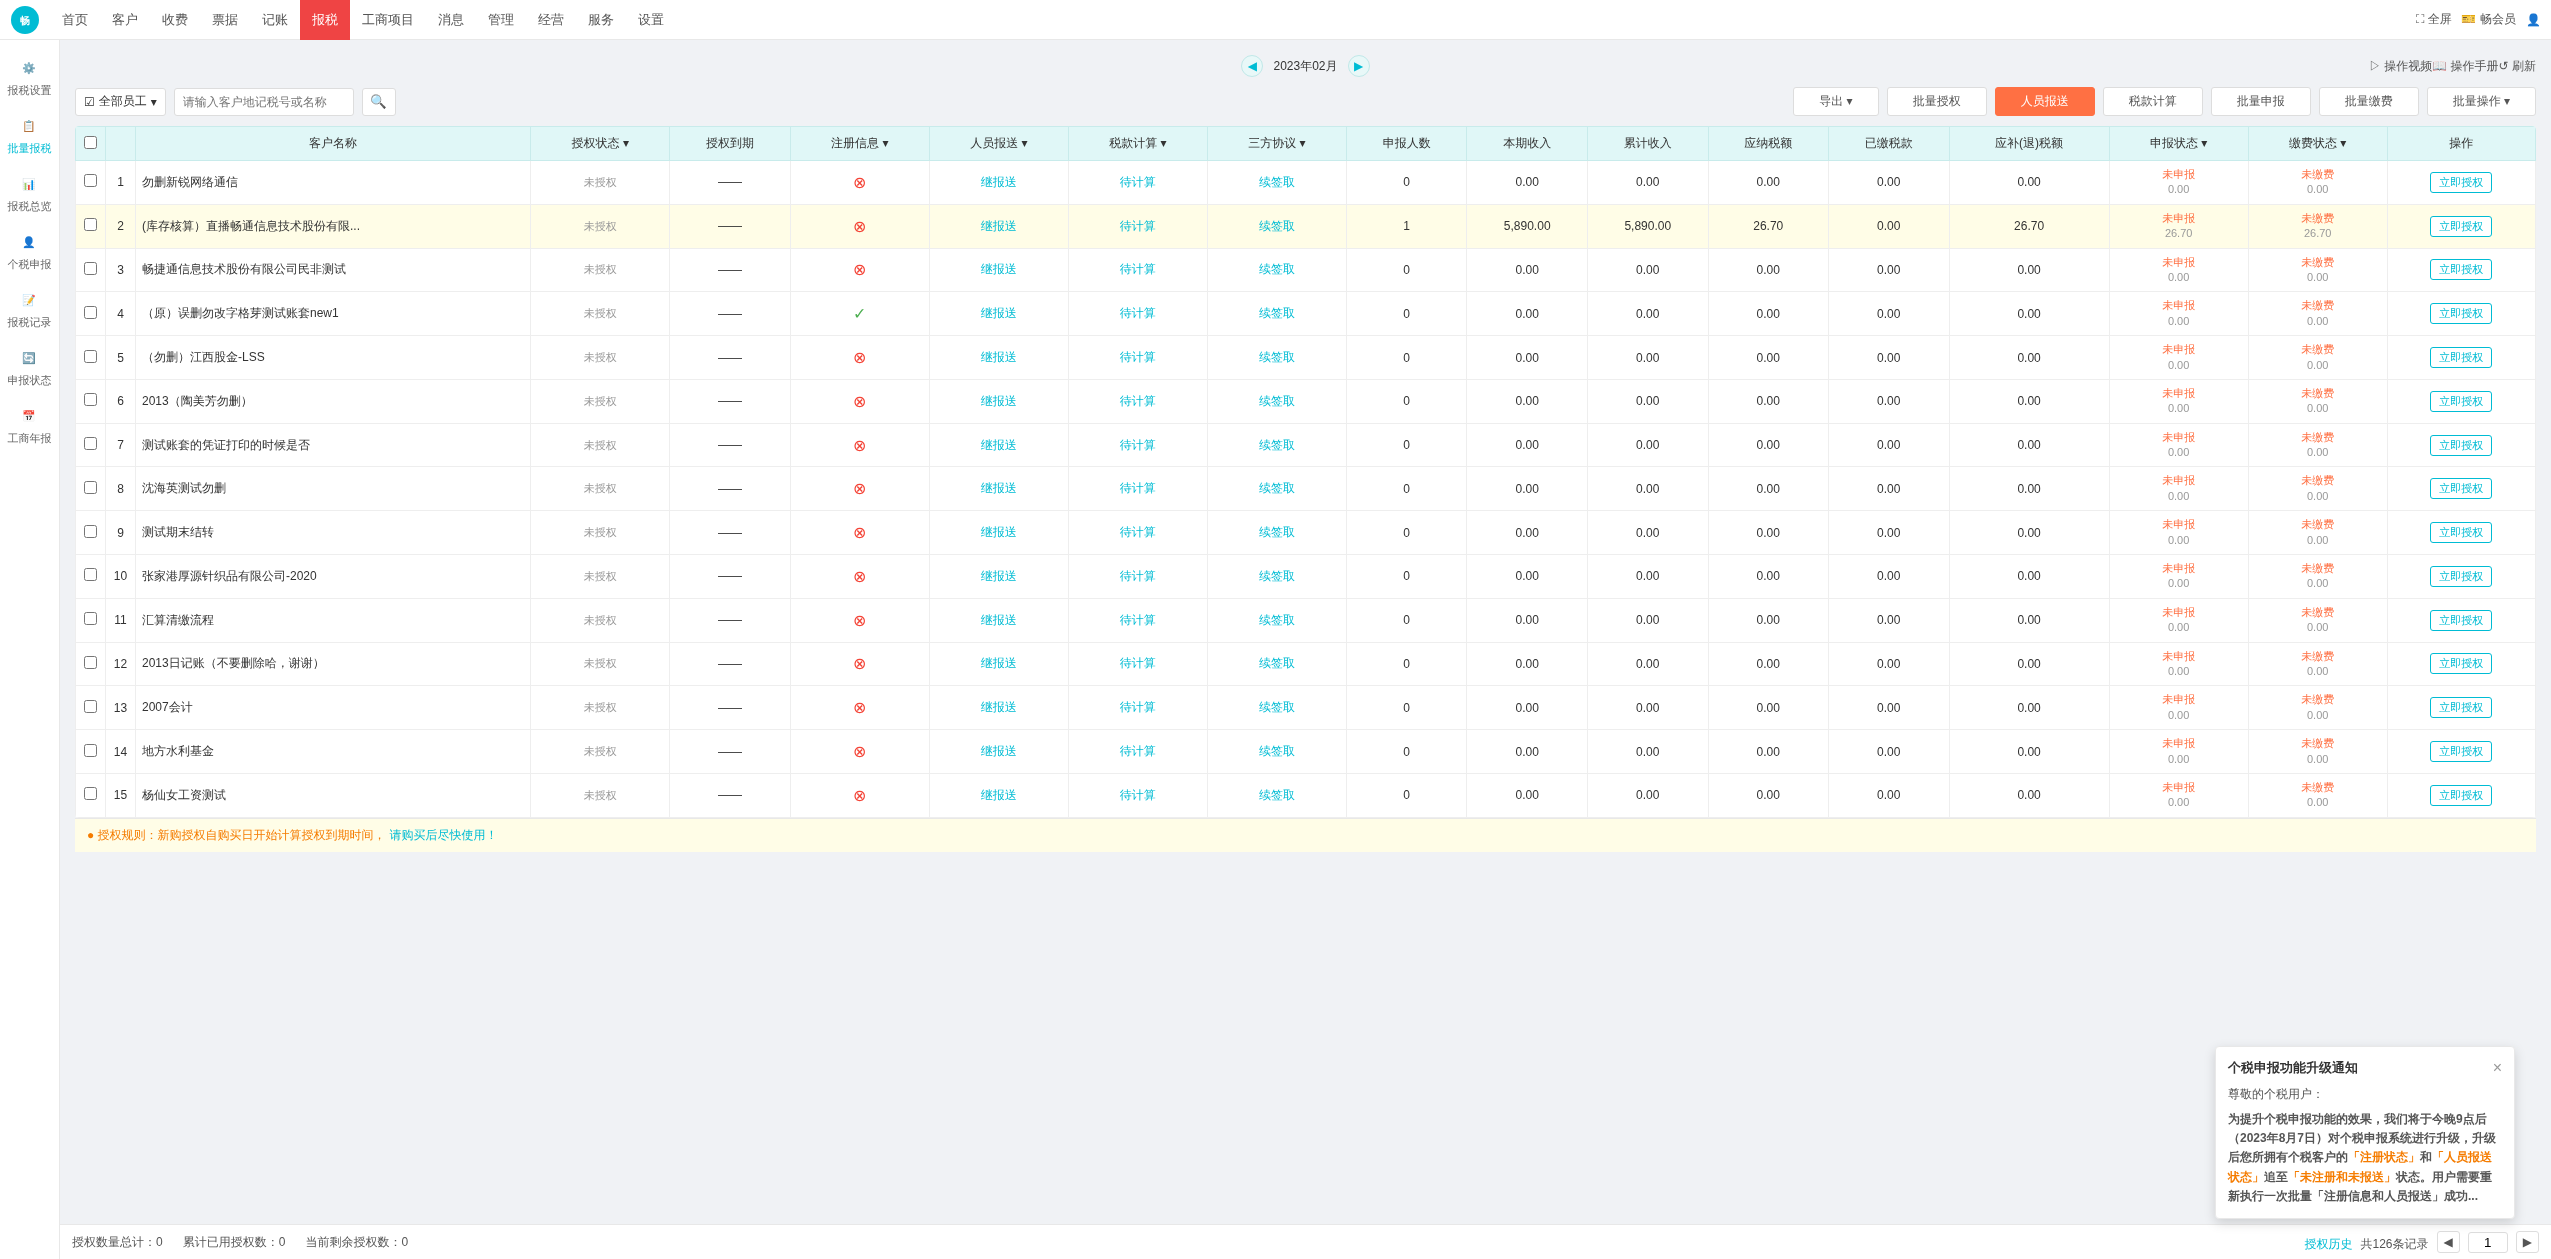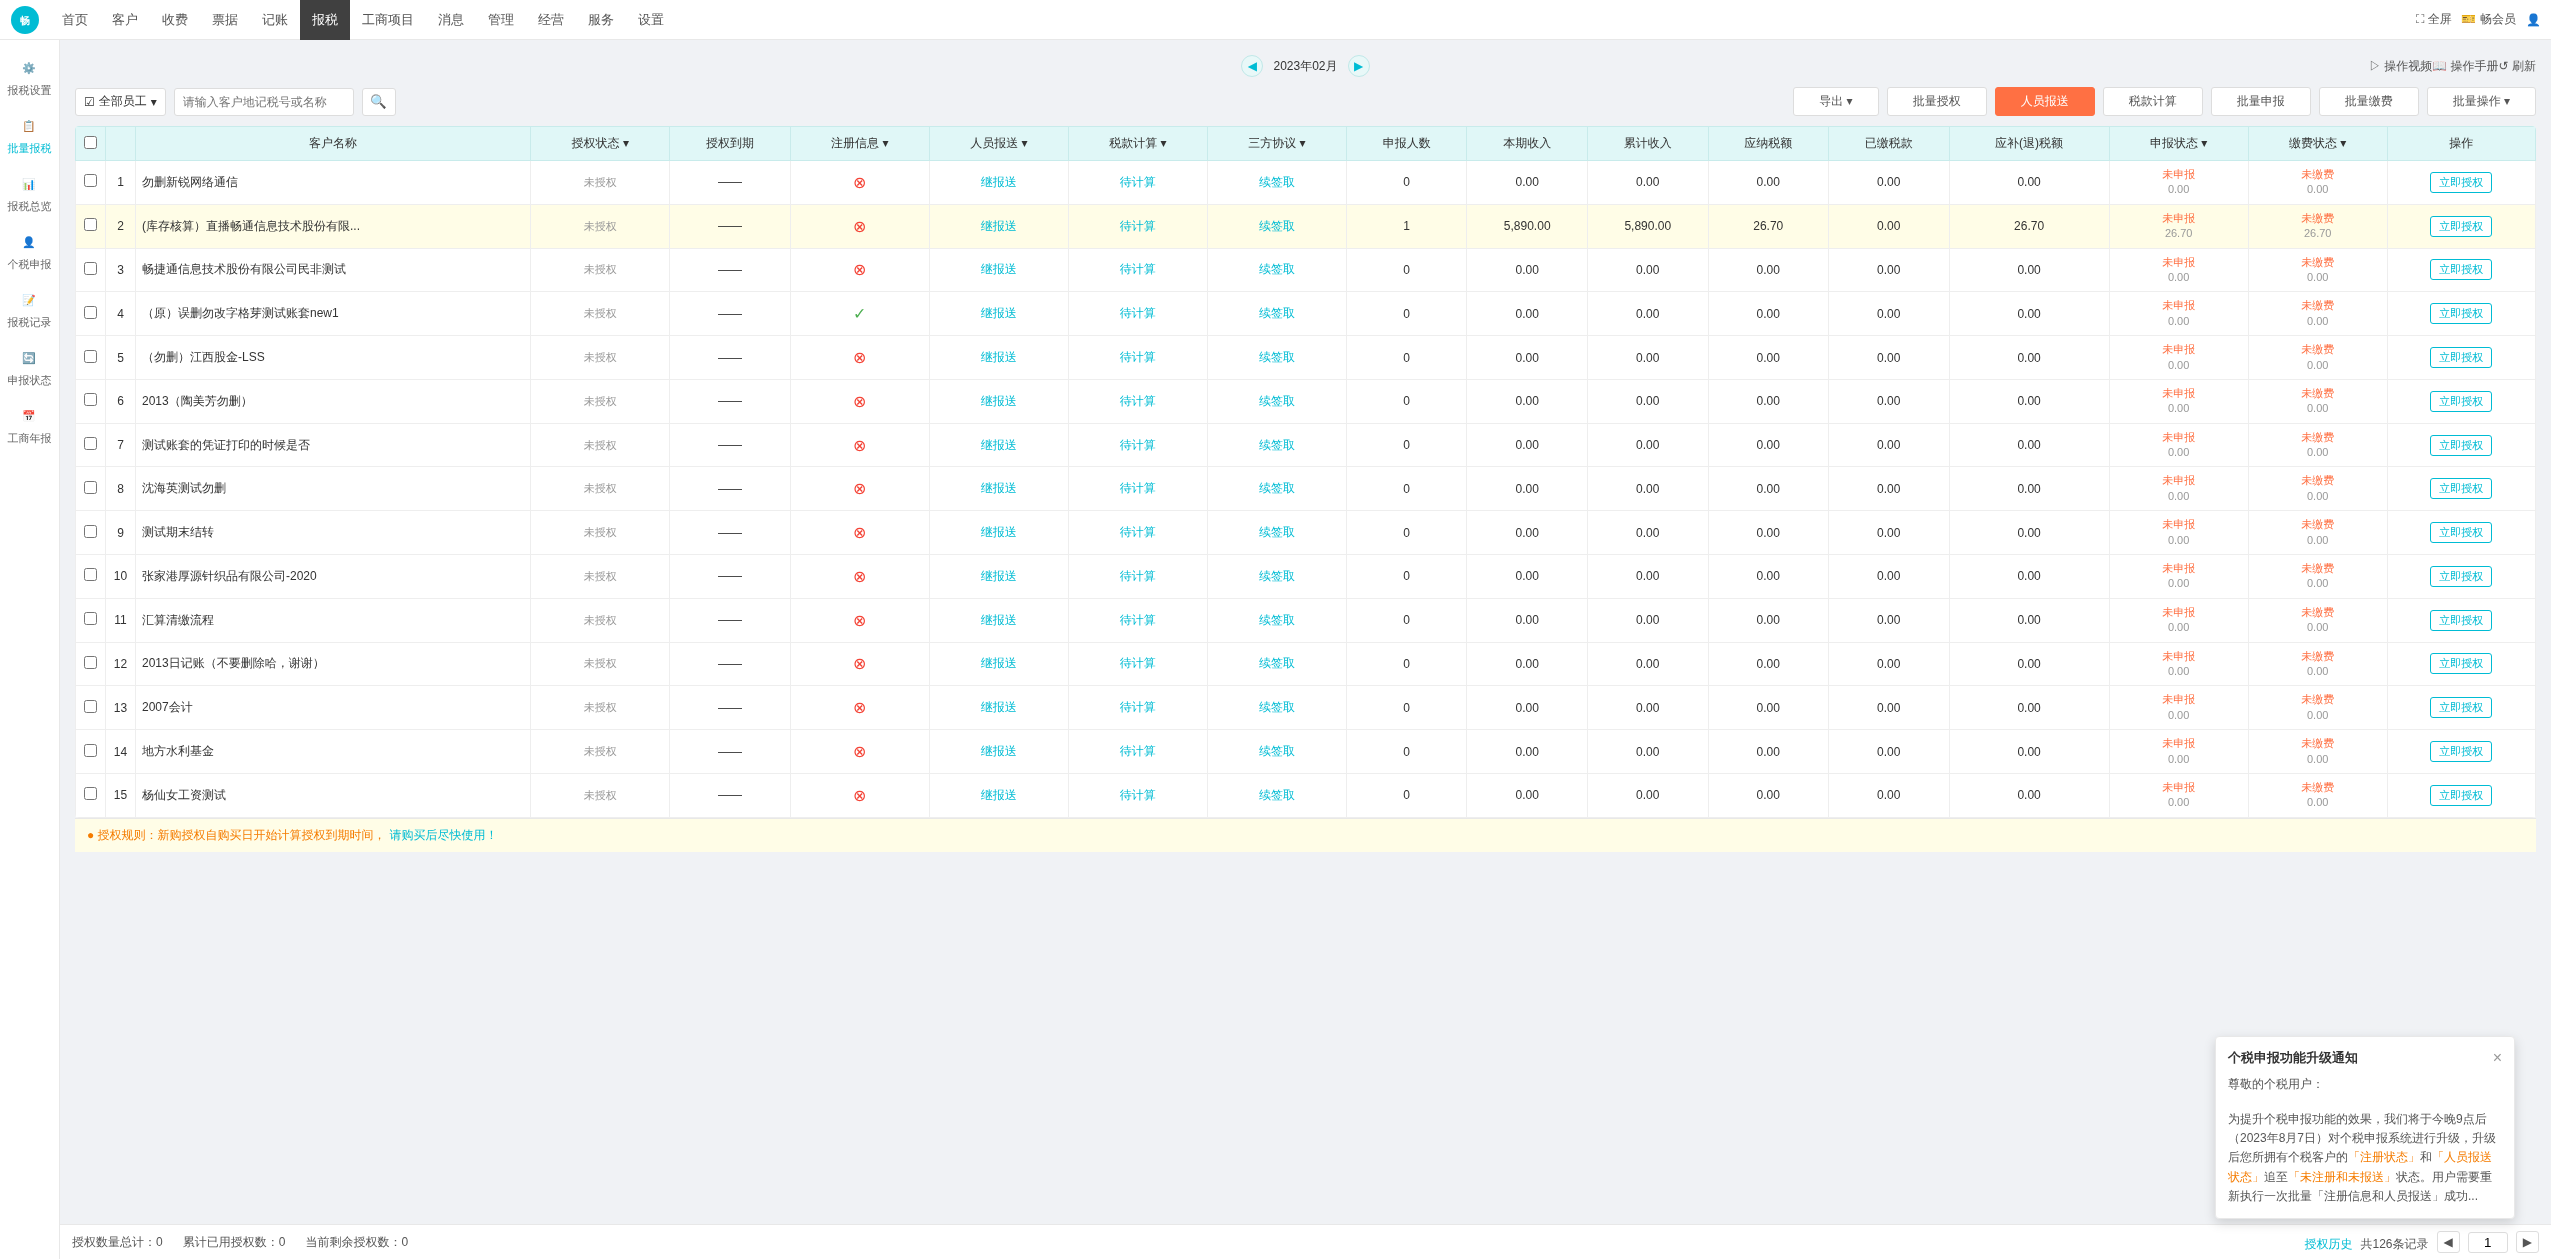--- a/index.html
+++ b/index.html
@@ -8,21 +8,21 @@
     
     .top-nav {
       display: flex; align-items: center; background: #fff; height: 40px;
       border-bottom: 1px solid #e8e8e8; padding: 0 10px; position: fixed; top: 0; left: 0; right: 0; z-index: 100;
     }
     .logo { width: 30px; height: 30px; margin-right: 10px; }
     .logo svg { width: 30px; height: 30px; }
     .nav-item {
       padding: 0 12px; height: 40px; line-height: 40px; cursor: pointer; font-size: 13px; color: #555;
     }
-    .nav-item.active { background: #404040; color: #fff; }
+    .nav-item.active { background: #ef4444; color: #fff; }
     .nav-right { margin-left: auto; display: flex; align-items: center; gap: 10px; font-size: 12px; color: #555; }
     .nav-right span { cursor: pointer; display: flex; align-items: center; gap: 3px; }
 
     
     .sidebar {
       position: fixed; top: 40px; left: 0; width: 60px; bottom: 0;
       background: #fff; border-right: 1px solid #e8e8e8; display: flex; flex-direction: column; align-items: center;
       padding-top: 8px; z-index: 50; overflow-y: auto;
     }
     .sidebar-item {
@@ -759,17 +759,17 @@
   </div>
 </div>
 
 <div class="notification-popup">
   <div class="popup-header">
     <span class="popup-title">个税申报功能升级通知</span>
     <span class="popup-close">×</span>
   </div>
   <div class="popup-content">
     <div>尊敬的个税用户：</div>
-    <div style="margin-top:16px;">
+    <div style="margin-top:6px;font-weight:bold;">
       为提升个税申报功能的效果，我们将于今晚9点后（2023年8月7日）对个税申报系统进行升级，升级后您所拥有个税客户的<span class="highlight">「注册状态」</span>和<span class="highlight">「人员报送状态」</span>追至<span class="highlight">「未注册和未报送」</span>状态。用户需要重新执行一次批量「注册信息和人员报送」成功...
     </div>
   </div>
 </div>
 
 </body></html>

